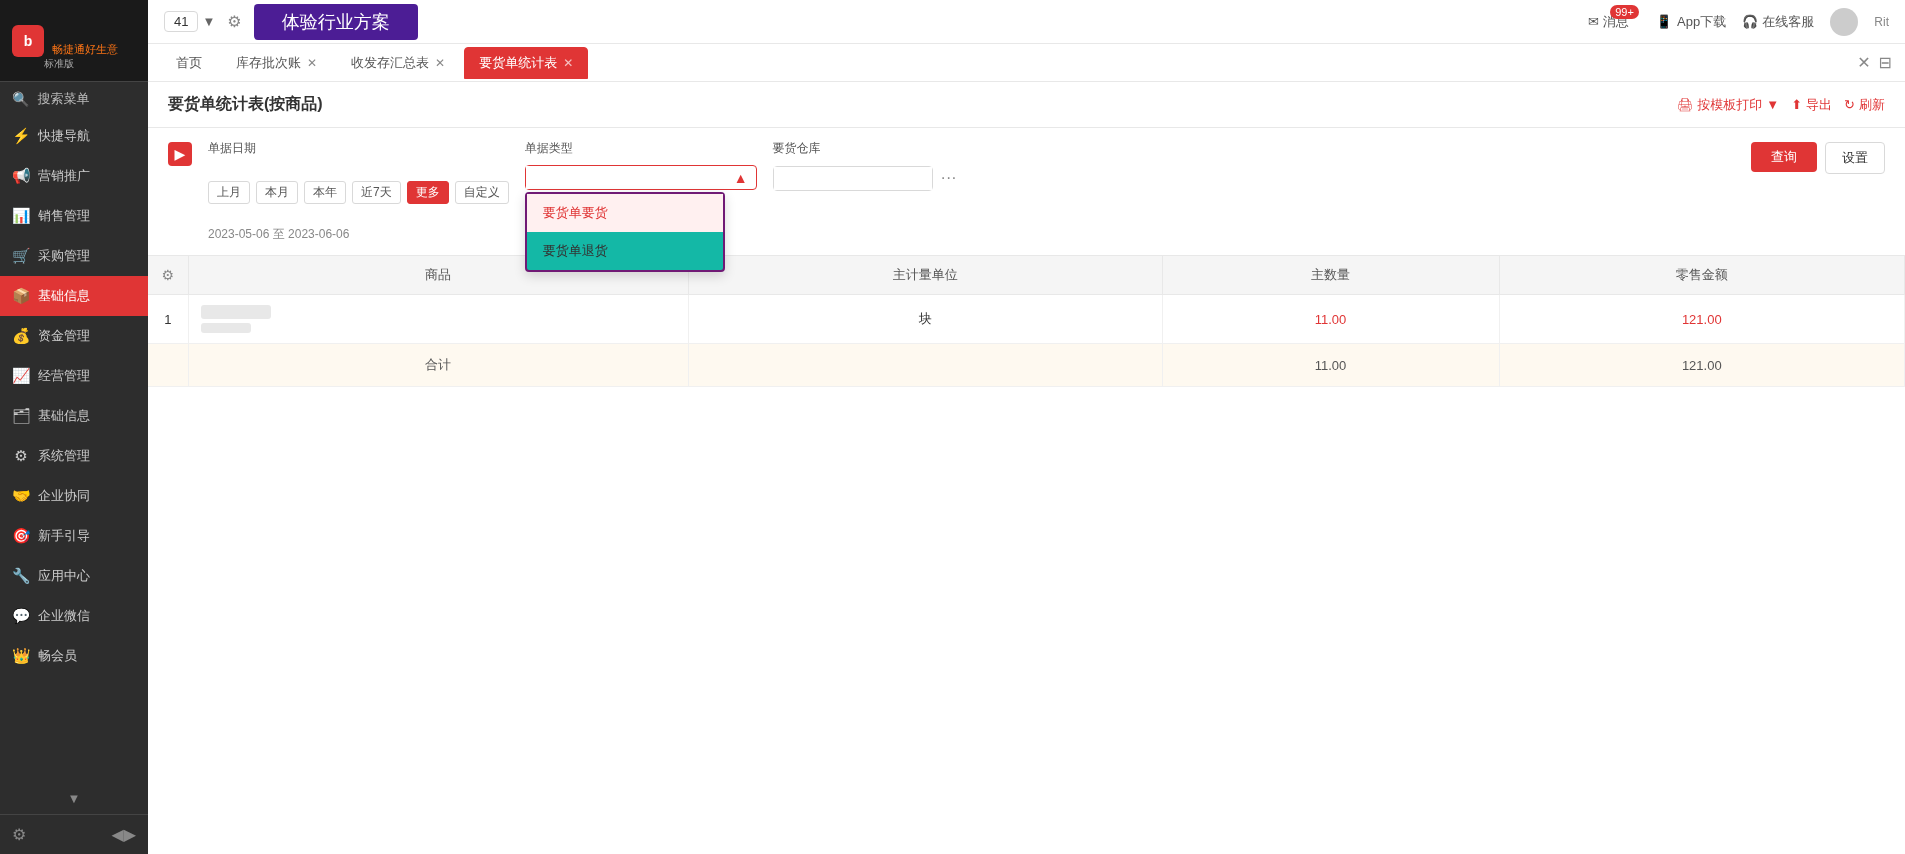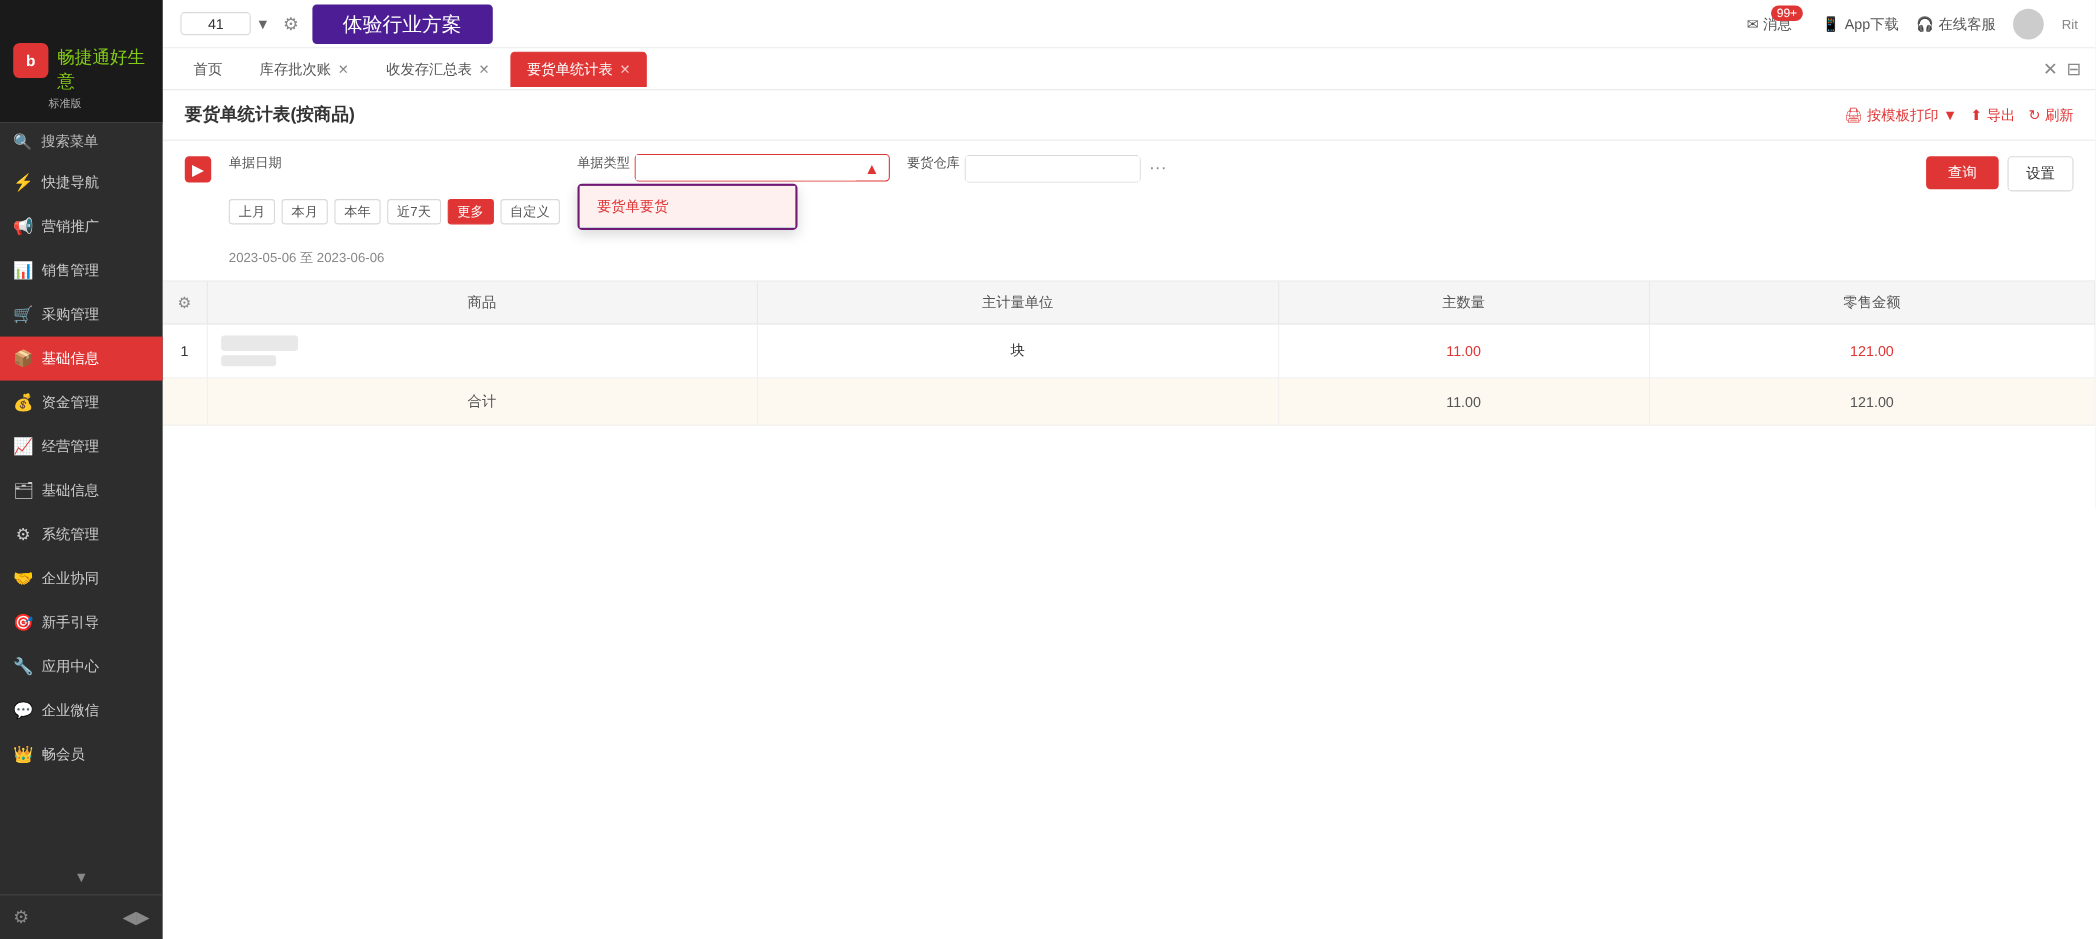--- a/index.html
+++ b/index.html
@@ -5,42 +5,42 @@
     * { box-sizing: border-box; margin: 0; padding: 0; }
     body { font-family: "Microsoft YaHei", "PingFang SC", Arial, sans-serif; font-size: 13px; background: #f0f2f5; color: #333; }
 
     
     .app-wrapper { display: flex; height: 854px; width: 1905px; overflow: hidden; }
 
     
     .sidebar { width: 148px; background: #2d2d2d; color: #ccc; display: flex; flex-direction: column; flex-shrink: 0; }
     .sidebar-logo { display: flex; align-items: center; padding: 10px 12px; background: #1a1a1a; border-bottom: 1px solid #444; }
     .sidebar-logo-icon { width: 32px; height: 32px; background: #e03535; border-radius: 6px; display: flex; align-items: center; justify-content: center; color: white; font-weight: bold; font-size: 14px; flex-shrink: 0; }
-    .sidebar-logo-text { margin-left: 8px; font-size: 16px; color: #84cc16; line-height: 1.4; margin-top: 32px; }
+    .sidebar-logo-text { margin-left: 8px; font-size: 11px; color: #f97316; line-height: 1.4; margin-top: 32px; }
     .sidebar-logo-sub { font-size: 10px; color: #aaa; }
     .sidebar-search { display: flex; align-items: center; padding: 8px 12px; cursor: pointer; color: #bbb; font-size: 13px; }
     .sidebar-search-icon { margin-right: 8px; font-size: 14px; }
     .sidebar-nav { flex: 1; overflow-y: auto; }
     .sidebar-nav::-webkit-scrollbar { width: 4px; }
     .sidebar-nav::-webkit-scrollbar-thumb { background: #555; }
     .nav-item { display: flex; align-items: center; padding: 11px 12px; cursor: pointer; color: #ccc; font-size: 13px; position: relative; }
     .nav-item.active { background: #e03535; color: #fff; }
     .nav-item-icon { margin-right: 8px; font-size: 15px; width: 18px; text-align: center; }
     .sidebar-scroll-btn { padding: 8px; text-align: center; color: #888; cursor: pointer; }
     .sidebar-bottom { padding: 10px 12px; display: flex; align-items: center; justify-content: space-between; border-top: 1px solid #444; }
     .sidebar-bottom-icon { color: #888; font-size: 16px; cursor: pointer; }
 
     
     .main { flex: 1; display: flex; flex-direction: column; background: #f0f2f5; overflow: hidden; }
 
     
     .topbar { background: #fff; height: 44px; display: flex; align-items: center; padding: 0 16px; border-bottom: 1px solid #e8e8e8; flex-shrink: 0; justify-content: space-between; }
     .topbar-left { display: flex; align-items: center; gap: 12px; }
     .topbar-company { color: #666; font-size: 13px; display: flex; align-items: center; gap: 4px; }
-    .topbar-company-num { background: #fff; border: 1px solid #d9d9d9; border-radius: 4px; padding: 2px 24px; font-size: 13px; color: #333; }
+    .topbar-company-num { background: #fff; border: 1px solid #d9d9d9; border-radius: 4px; padding: 2px 9px; font-size: 13px; color: #333; }
     .topbar-settings-icon { color: #888; font-size: 16px; cursor: pointer; }
     .btn-trial { background: #4c1d95; color: #fff; border: none; border-radius: 4px; padding: 6px 28px; font-size: 18px; cursor: pointer; }
     .topbar-right { display: flex; align-items: center; gap: 16px; }
     .topbar-right-item { display: flex; align-items: center; gap: 4px; color: #555; font-size: 13px; cursor: pointer; position: relative; }
     .badge { background: #e03535; color: #fff; border-radius: 10px; padding: 1px 5px; font-size: 11px; position: absolute; top: -8px; right: -10px; }
     .topbar-avatar { width: 28px; height: 28px; border-radius: 50%; background: #ccc; }
 
     
     .tabs-bar { background: #fff; height: 38px; display: flex; align-items: center; padding: 0 13px; border-bottom: 1px solid #e8e8e8; flex-shrink: 0; gap: 4px; }
     .tab { display: flex; align-items: center; padding: 6px 14px; border-radius: 4px 4px 0 0; font-size: 13px; cursor: pointer; color: #555; border: 1px solid transparent; white-space: nowrap; }
@@ -53,21 +53,21 @@
     .page-header-action-item { display: flex; align-items: center; gap: 4px; cursor: pointer; }
 
     
     .filter-bar { background: #fff; padding: 12px 20px; border-bottom: 1px solid #e8e8e8; display: flex; align-items: flex-start; gap: 16px; flex-wrap: wrap; position: relative; }
     .filter-expand-btn { background: #e03535; color: #fff; border: none; border-radius: 4px; width: 24px; height: 24px; display: flex; align-items: center; justify-content: center; cursor: pointer; font-size: 14px; flex-shrink: 0; margin-top: 2px; }
     .filter-group { display: flex; align-items: flex-start; flex-direction: column; gap: 20px; }
     .filter-date-group { display: flex; align-items: center; gap: 6px; }
     .filter-date-btn { padding: 2px 8px; border: 1px solid #d9d9d9; border-radius: 3px; background: #fff; font-size: 12px; color: #555; cursor: pointer; }
     .filter-date-btn.more { background: #e03535; color: #fff; border-color: #e03535; }
     .filter-date-range { font-size: 12px; color: #888; margin-top: 2px; }
-    .filter-select-group { display: flex; flex-direction: row; gap: 4px; }
+    .filter-select-group { display: flex; flex-direction: column; gap: 4px; }
     .filter-select-wrapper { display: flex; align-items: center; border: 1px solid #e03535; border-radius: 4px; overflow: visible; min-width: 200px; position: relative; }
     .filter-select-wrapper input { border: none; outline: none; padding: 4px 8px; font-size: 13px; flex: 1; color: #333; }
     .filter-select-arrow { padding: 0 8px; color: #e03535; font-size: 14px; cursor: pointer; }
     .filter-warehouse-wrapper { display: flex; align-items: center; border: 1px solid #d9d9d9; border-radius: 4px; min-width: 160px; }
     .filter-warehouse-wrapper input { border: none; outline: none; padding: 4px 8px; font-size: 13px; flex: 1; }
     .filter-more-btn { color: #888; font-size: 16px; cursor: pointer; padding: 4px; }
     .filter-actions { display: flex; gap: 8px; margin-left: auto; align-items: flex-start; padding-top: 2px; }
     .btn-query { background: #e03535; color: #fff; border: none; border-radius: 4px; padding: 6px 20px; font-size: 13px; cursor: pointer; }
     .btn-settings { background: #fff; color: #333; border: 1px solid #d9d9d9; border-radius: 4px; padding: 6px 16px; font-size: 13px; cursor: pointer; }
 
@@ -268,20 +268,21 @@
 
         <div class="filter-select-group" style="position:relative;">
           <div style="font-size:12px;color:#555;margin-bottom:4px;">单据类型</div>
           <div class="filter-select-wrapper">
             <input type="text" value="" style="width: 200px;">
             <span class="filter-select-arrow">▲</span>
           </div>
 
           <div class="dropdown-menu">
             <div class="dropdown-item selected">要货单要货</div>
+            <div class="dropdown-item">要货单退货</div>
           </div>
         </div>
 
         <div class="filter-select-group">
           <div style="font-size:12px;color:#555;margin-bottom:4px;">要货仓库</div>
           <div style="display:flex;align-items:center;gap:4px;">
             <div class="filter-warehouse-wrapper">
               <input type="text" value="" style="width: 150px;">
             </div>
             <span class="filter-more-btn">···</span>

